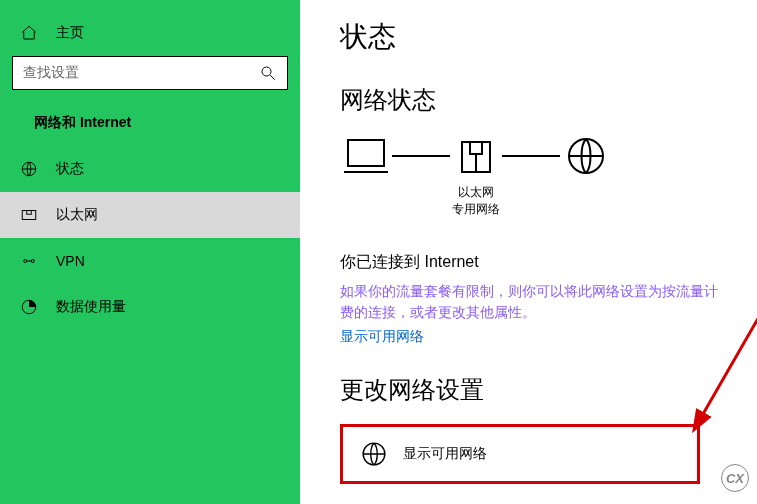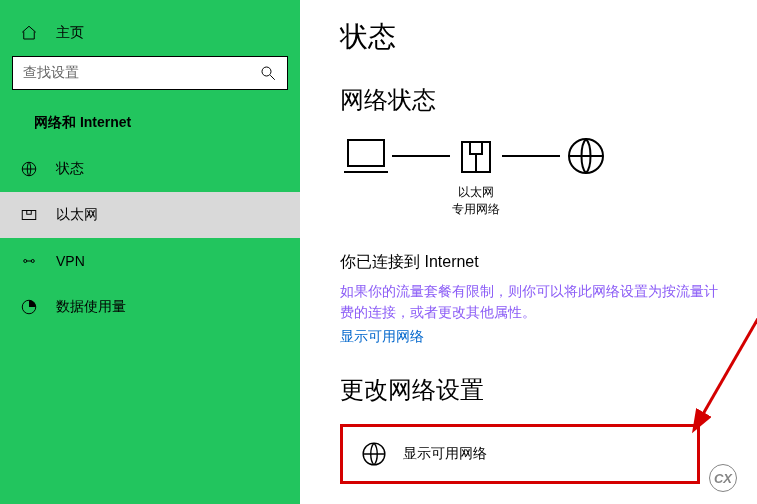--- a/index.html
+++ b/index.html
@@ -86,21 +86,21 @@
     display:flex;
     align-items:center;
     gap:16px;
     margin-top:4px;
     width: 360px;
   }
   .change-box .optitle { font-size:14px; }
   .change-box .opdesc { font-size:13px; color:#888; }
   .arrow-svg { position:absolute; left:340px; top:88px; width:280px; height:360px; pointer-events:none; }
   .watermark {
-    position:absolute; right:20px; bottom:12px;
+    position:absolute; right:8px; bottom:12px;
     display:flex; align-items:center; gap:6px;
     color:#666; font-size:11px; opacity:0.8;
   }
   .watermark .wicon { width:28px; height:28px; border:1.5px solid #666; border-radius:50%; display:flex; align-items:center; justify-content:center; font-style:italic; font-weight:bold; font-size:13px; }
   .wtext { display:flex; flex-direction:column; line-height:1.1; }
 </style>
 </head>
 <body>
 
 <div class="layout">

